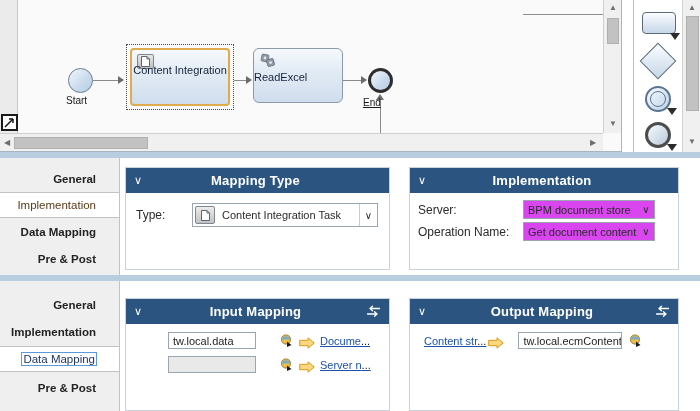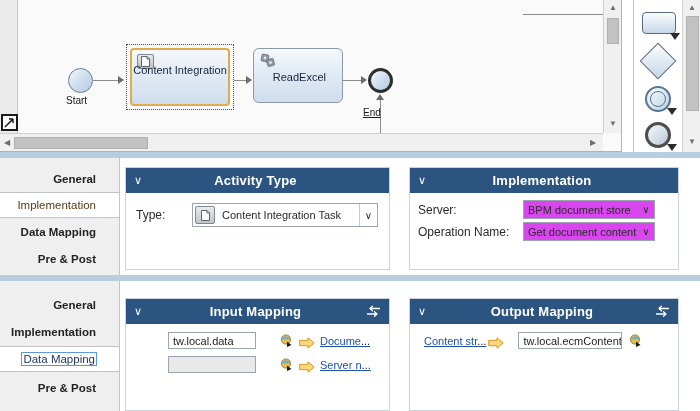--- a/index.html
+++ b/index.html
@@ -19,30 +19,30 @@
 
   .expand-btn{position:absolute;left:1px;top:114px;width:17px;height:17px;background:#ffffff;border:2px solid #1a1a1a;box-sizing:border-box;display:flex;align-items:center;justify-content:center;}
   .expand-btn svg{display:block;}
 
   
   .node-start{position:absolute;left:50px;top:68px;width:25px;height:25px;border-radius:50%;
      background:linear-gradient(135deg,#f2f7fc 0%,#c9daec 60%,#b6cde4 100%);
      border:1px solid #6a7e92;box-sizing:border-box;}
   .lbl{position:absolute;font-size:10px;color:#1a1a1a;white-space:nowrap;}
   .lbl-start{left:48px;top:95px;}
-  .lbl-end{left:345px;top:107px;text-decoration:underline;}
+  .lbl-end{left:345px;top:97px;text-decoration:underline;}
 
   .node-end-outer{position:absolute;left:350px;top:68px;width:25px;height:25px;border-radius:50%;
     background:linear-gradient(135deg,#f2f7fc 0%,#c9daec 60%,#b6cde4 100%);
     border:3px solid #2e2e2e;box-sizing:border-box;}
 
   .node-task{position:absolute;border:1px solid #8b9aa9;border-radius:6px;box-sizing:border-box;
     background:linear-gradient(180deg,#f6f9fc 0%,#e3ecf5 40%,#cfdded 100%);}
   .node-readexcel{left:235px;top:48px;width:90px;height:55px;}
-  .node-readexcel .node-title{position:absolute;left:0;right:16px;top:22px;text-align:right;font-size:11px;color:#15233b;}
+  .node-readexcel .node-title{position:absolute;left:0;right:0;top:22px;text-align:left;font-size:11px;color:#15233b;}
 
   .node-ci-sel{position:absolute;left:108px;top:44px;width:108px;height:66px;
     border:1px dotted #4a4a4a;box-sizing:border-box;background:transparent;padding:3px;}
   .node-ci{position:absolute;left:3px;top:3px;right:3px;bottom:3px;border:2px solid #e0ab4d;border-radius:4px;box-sizing:border-box;
     background:linear-gradient(180deg,#f6f9fc 0%,#e3ecf5 40%,#cfdded 100%);}
   .node-ci .node-title{position:absolute;left:0;right:0;top:14px;text-align:center;font-size:11px;color:#15233b;line-height:13px;}
 
   .icon-doc{position:absolute;left:5px;top:4px;width:17px;height:15px;border:1px solid #7d8894;border-radius:2px;
     background:linear-gradient(180deg,#e9e9e9,#bfbfbf);box-sizing:border-box;display:flex;align-items:center;justify-content:center;}
   .icon-gear{position:absolute;left:6px;top:4px;width:18px;height:17px;}
@@ -234,21 +234,21 @@
       <div class="tab" style="top:88px;">
         <span class="tab-text">Pre &amp; Post</span>
       </div>
     </div>
 
     <div class="panel-body">
 
       <div class="card" style="left:4px;top:9px;width:265px;height:103px;">
         <div class="card-header">
           <span class="chev">∨</span>
-          <span class="card-title">Activity Type</span>
+          <span class="card-title">Mapping Type</span>
           <span class="swap"></span>
         </div>
         <div class="row" style="left:10px;top:35px;">
           <span class="fld-label" style="width:56px;">Type:</span>
           <span class="ddl-icon" style="width:186px;">
             <span class="icon-box">
               <span style="display:inline-flex;align-items:center;justify-content:center;width:18px;height:16px;border:1px solid #7d8894;border-radius:2px;background:linear-gradient(180deg,#ededed,#c2c2c2);">
                 <svg width="9" height="11" viewBox="0 0 9 11" aria-hidden="true">
                   <path d="M0.5 0.5 H6 L8.5 3 V10.5 H0.5 Z" fill="#ffffff" stroke="#5c6672" stroke-width="1"></path>
                   <path d="M6 0.5 V3 H8.5" fill="none" stroke="#5c6672" stroke-width="1"></path>

